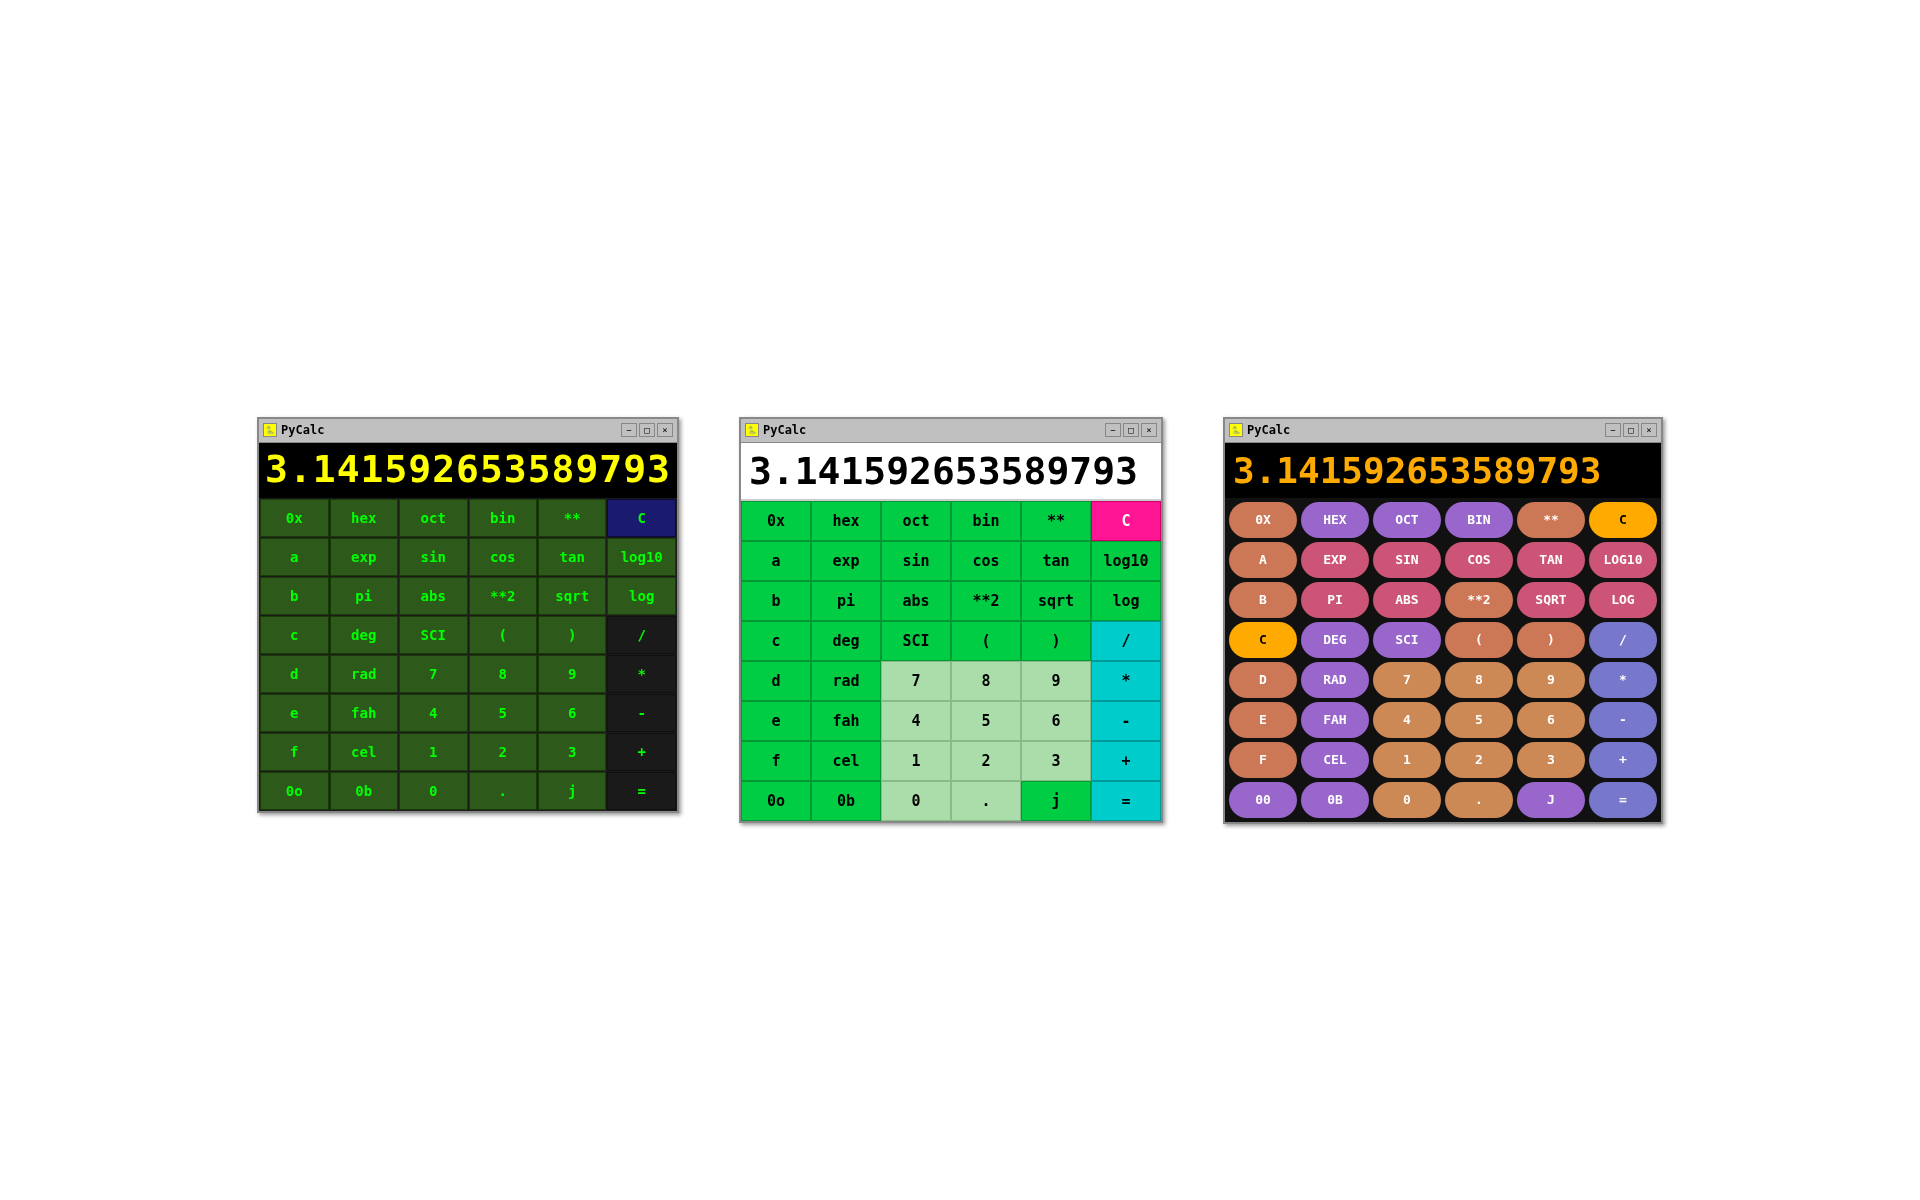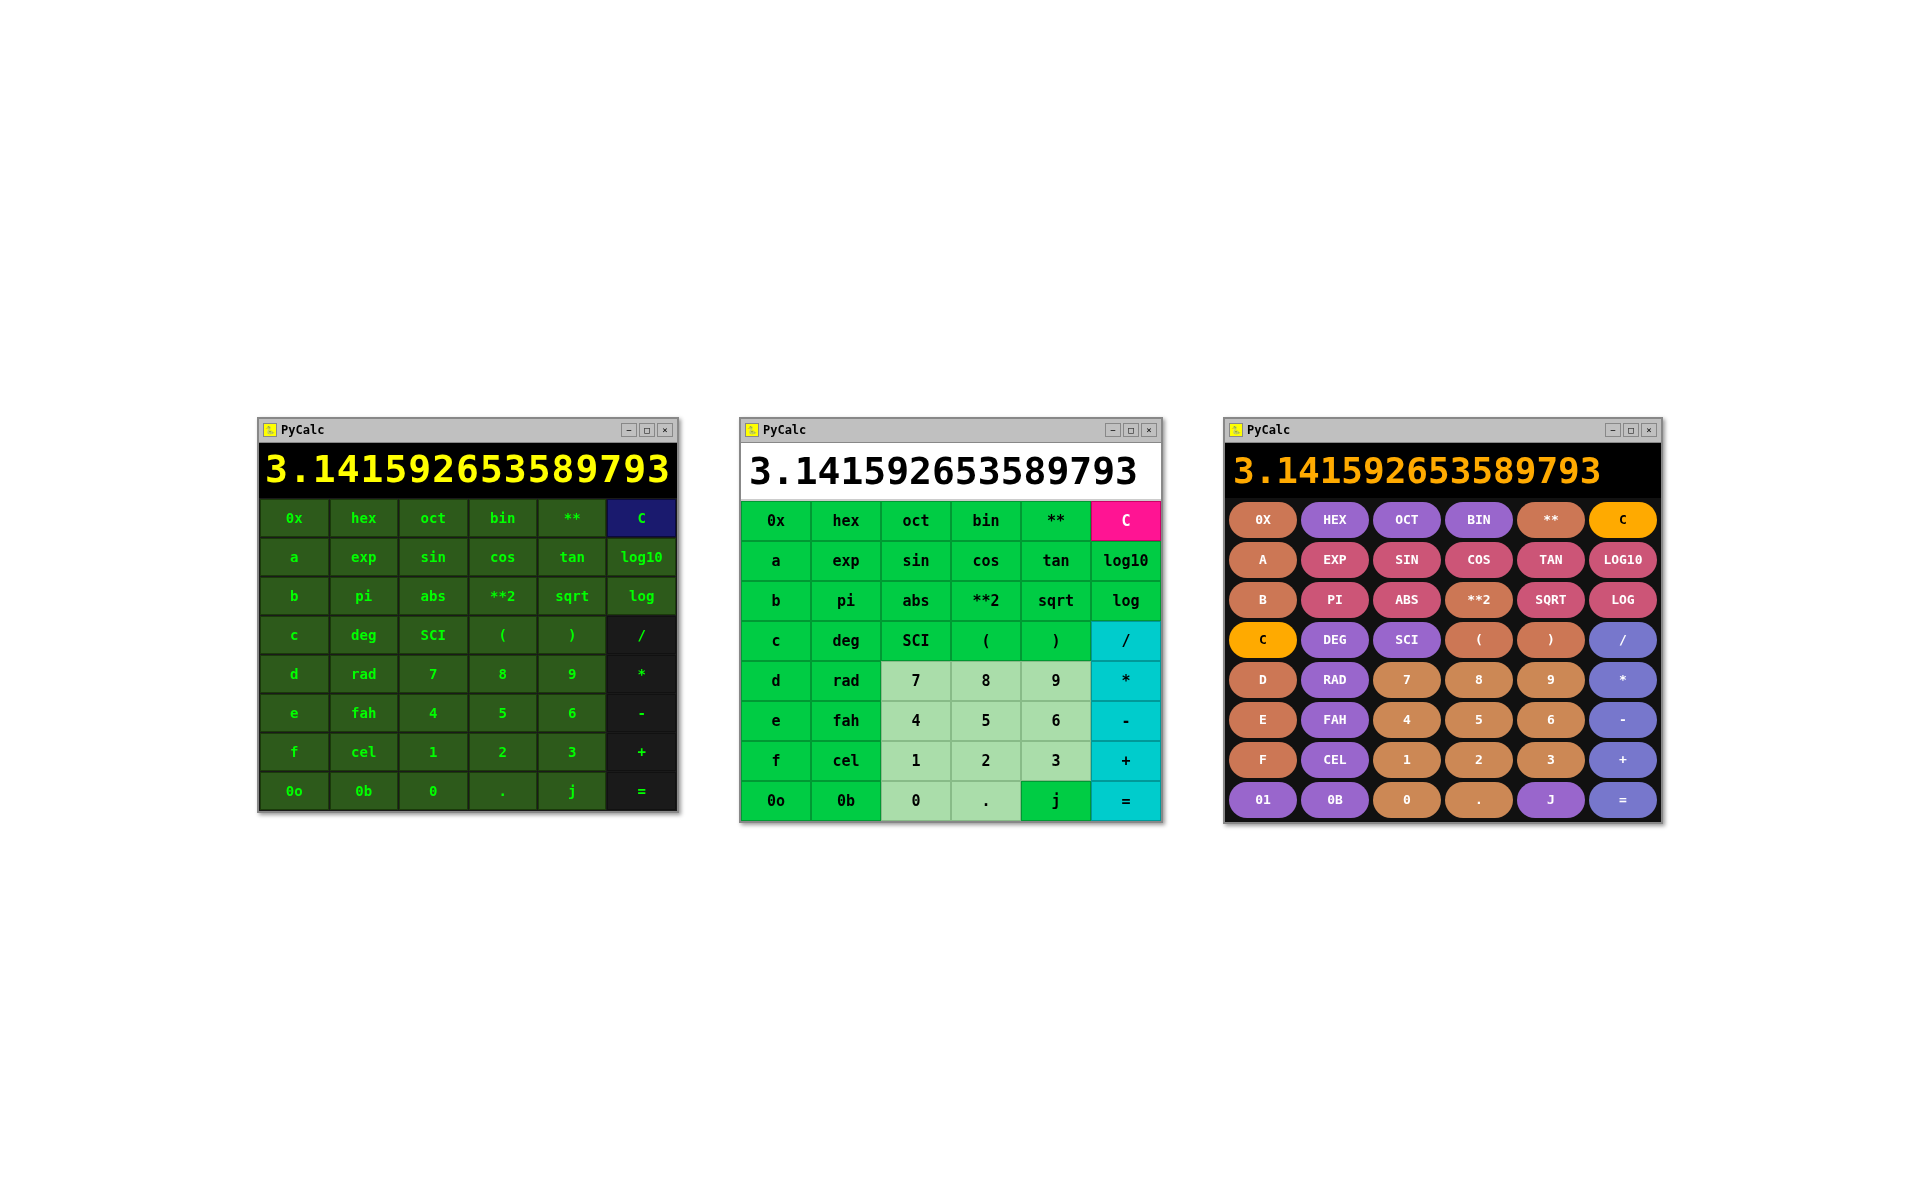--- a/index.html
+++ b/index.html
@@ -380,21 +380,21 @@
         <button class="btn btn-num">4</button>
         <button class="btn btn-num">5</button>
         <button class="btn btn-num">6</button>
         <button class="btn btn-op">-</button>
         <button class="btn">F</button>
         <button class="btn btn-purple">CEL</button>
         <button class="btn btn-num">1</button>
         <button class="btn btn-num">2</button>
         <button class="btn btn-num">3</button>
         <button class="btn btn-op">+</button>
-        <button class="btn btn-purple">01</button>
+        <button class="btn btn-purple">00</button>
         <button class="btn btn-purple">0B</button>
         <button class="btn btn-num">0</button>
         <button class="btn btn-num">.</button>
         <button class="btn btn-purple">J</button>
         <button class="btn btn-op">=</button>
       </div>
   </div>
 
 </div>
 

